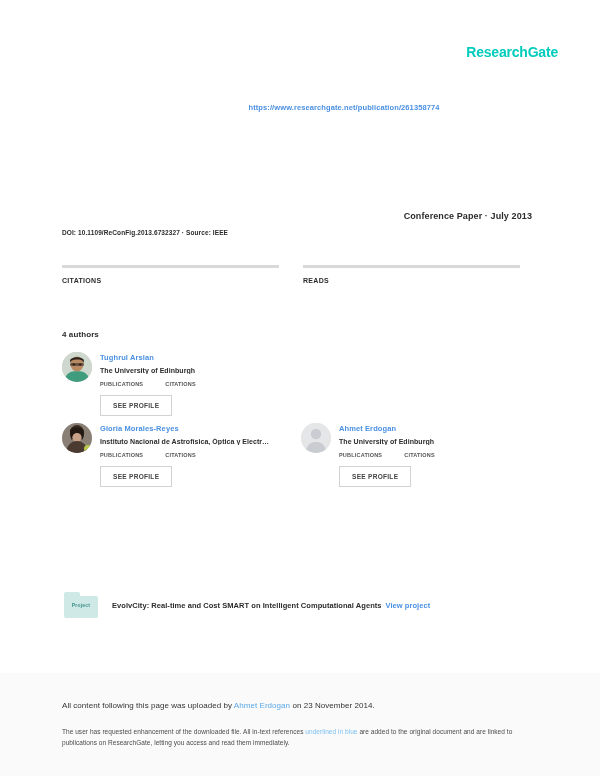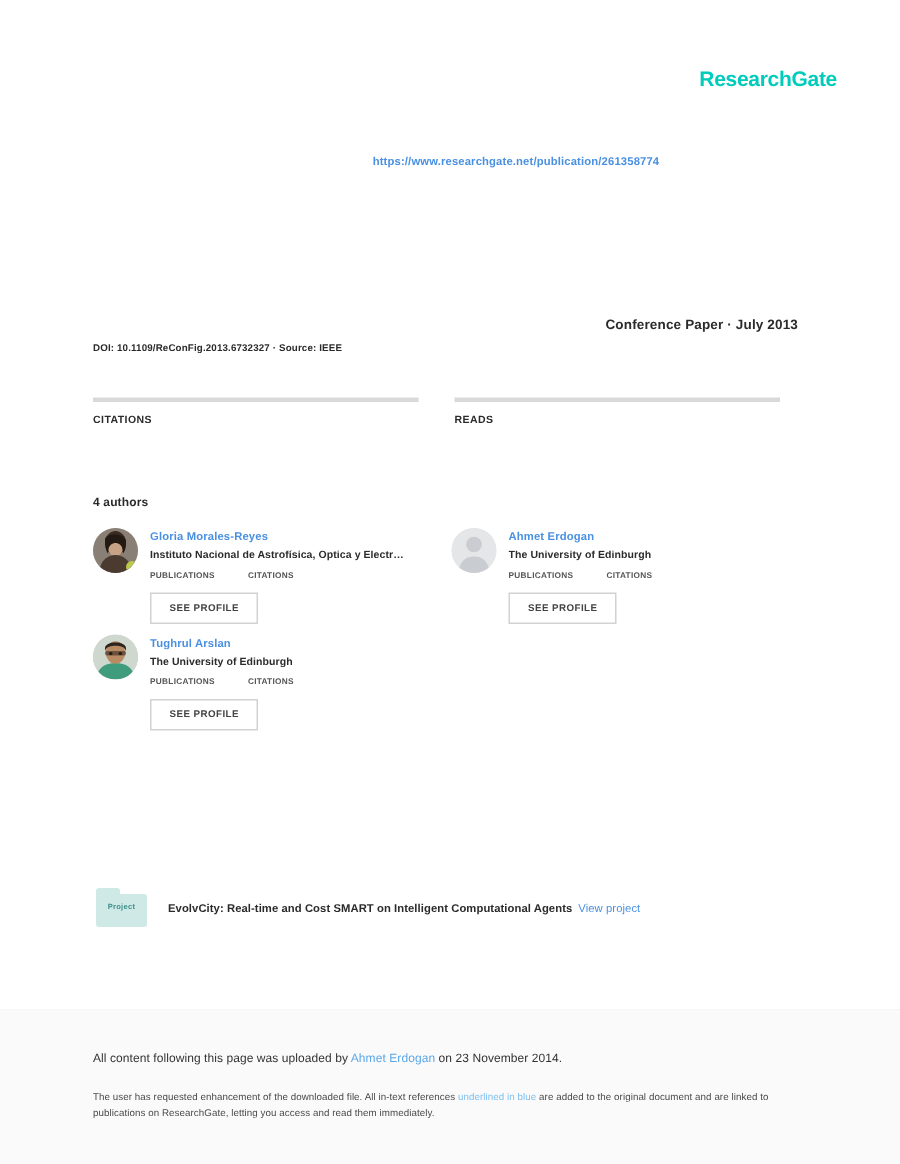--- a/index.html
+++ b/index.html
@@ -246,21 +246,21 @@
   .project-text {
     font-size: 7.5px;
     font-weight: bold;
     color: #2b2b2b;
     letter-spacing: 0.05px;
     white-space: nowrap;
     overflow: hidden;
   }
   .view-project {
     color: #4a90e2;
-    font-weight: normal;
+    font-weight: bold;
     cursor: pointer;
     margin-left: 4px;
   }
 
   
   .footer-divider {
     position: absolute;
     top: 673px;
     left: 0;
     width: 600px;
@@ -315,78 +315,20 @@
     <div class="stat">
       <div class="stat-rule"></div>
       <div class="stat-value"></div>
       <div class="stat-label">READS</div>
     </div>
   </div>
 
   <div class="authors-heading">4 authors</div>
 
   <div class="authors-grid">
-
-    <div class="author-row">
-
-      <div class="author">
-        <div class="avatar">
-          <svg width="30" height="30" viewBox="0 0 30 30" aria-hidden="true">
-            <rect width="30" height="30" fill="#dfe3e6"></rect>
-            <rect x="0" y="0" width="30" height="30" fill="#8a7f74"></rect>
-            <ellipse cx="15" cy="10" rx="7" ry="8" fill="#3a2b22"></ellipse>
-            <ellipse cx="15" cy="13" rx="5" ry="6" fill="#c8a287"></ellipse>
-            <path d="M4 30 C5 21 10 18 15 18 C20 18 25 21 26 30 Z" fill="#4a3a30"></path>
-            <path d="M8 8 C8 3 22 3 22 9 C22 14 21 16 20 17 C20 11 17 10 15 10 C13 10 10 11 10 17 C9 16 8 13 8 8 Z" fill="#241a14"></path>
-            <circle cx="26" cy="26" r="4" fill="#b9c94a"></circle>
-          </svg>
-        </div>
-        <div class="author-info">
-          <div class="author-name">Gloria  Morales-Reyes</div>
-          <div class="author-affil">Instituto Nacional de Astrofísica, Óptica y Electr…</div>
-          <div class="author-stats">
-            <div>
-              <div class="author-stat-num"></div>
-              <div class="author-stat-label">PUBLICATIONS</div>
-            </div>
-            <div>
-              <div class="author-stat-num"></div>
-              <div class="author-stat-label">CITATIONS</div>
-            </div>
-          </div>
-          <div class="see-profile">SEE PROFILE</div>
-        </div>
-      </div>
-
-      <div class="author">
-        <div class="avatar">
-          <svg width="30" height="30" viewBox="0 0 30 30" aria-hidden="true">
-            <rect width="30" height="30" fill="#e4e6e8"></rect>
-            <circle cx="15" cy="11" r="5.2" fill="#c9ccd0"></circle>
-            <path d="M4.5 30 C5.5 21.5 10 19 15 19 C20 19 24.5 21.5 25.5 30 Z" fill="#c9ccd0"></path>
-          </svg>
-        </div>
-        <div class="author-info">
-          <div class="author-name">Ahmet Erdogan</div>
-          <div class="author-affil">The University of Edinburgh</div>
-          <div class="author-stats">
-            <div>
-              <div class="author-stat-num"></div>
-              <div class="author-stat-label">PUBLICATIONS</div>
-            </div>
-            <div>
-              <div class="author-stat-num"></div>
-              <div class="author-stat-label">CITATIONS</div>
-            </div>
-          </div>
-          <div class="see-profile">SEE PROFILE</div>
-        </div>
-      </div>
-
-    </div>
 
     <div class="author-row">
 
       <div class="author">
         <div class="avatar">
           <svg width="30" height="30" viewBox="0 0 30 30" aria-hidden="true">
             <rect width="30" height="30" fill="#d8cfc2"></rect>
             <rect x="0" y="0" width="30" height="30" fill="#cfd8cf"></rect>
             <path d="M2 30 C3 22 8 19 15 19 C22 19 27 22 28 30 Z" fill="#3f9d7e"></path>
             <ellipse cx="15" cy="12" rx="6.5" ry="7.5" fill="#b98b63"></ellipse>
@@ -410,20 +352,78 @@
             </div>
           </div>
           <div class="see-profile">SEE PROFILE</div>
         </div>
       </div>
 
       <div class="author empty"></div>
 
     </div>
 
+    <div class="author-row">
+
+      <div class="author">
+        <div class="avatar">
+          <svg width="30" height="30" viewBox="0 0 30 30" aria-hidden="true">
+            <rect width="30" height="30" fill="#dfe3e6"></rect>
+            <rect x="0" y="0" width="30" height="30" fill="#8a7f74"></rect>
+            <ellipse cx="15" cy="10" rx="7" ry="8" fill="#3a2b22"></ellipse>
+            <ellipse cx="15" cy="13" rx="5" ry="6" fill="#c8a287"></ellipse>
+            <path d="M4 30 C5 21 10 18 15 18 C20 18 25 21 26 30 Z" fill="#4a3a30"></path>
+            <path d="M8 8 C8 3 22 3 22 9 C22 14 21 16 20 17 C20 11 17 10 15 10 C13 10 10 11 10 17 C9 16 8 13 8 8 Z" fill="#241a14"></path>
+            <circle cx="26" cy="26" r="4" fill="#b9c94a"></circle>
+          </svg>
+        </div>
+        <div class="author-info">
+          <div class="author-name">Gloria  Morales-Reyes</div>
+          <div class="author-affil">Instituto Nacional de Astrofísica, Óptica y Electr…</div>
+          <div class="author-stats">
+            <div>
+              <div class="author-stat-num"></div>
+              <div class="author-stat-label">PUBLICATIONS</div>
+            </div>
+            <div>
+              <div class="author-stat-num"></div>
+              <div class="author-stat-label">CITATIONS</div>
+            </div>
+          </div>
+          <div class="see-profile">SEE PROFILE</div>
+        </div>
+      </div>
+
+      <div class="author">
+        <div class="avatar">
+          <svg width="30" height="30" viewBox="0 0 30 30" aria-hidden="true">
+            <rect width="30" height="30" fill="#e4e6e8"></rect>
+            <circle cx="15" cy="11" r="5.2" fill="#c9ccd0"></circle>
+            <path d="M4.5 30 C5.5 21.5 10 19 15 19 C20 19 24.5 21.5 25.5 30 Z" fill="#c9ccd0"></path>
+          </svg>
+        </div>
+        <div class="author-info">
+          <div class="author-name">Ahmet Erdogan</div>
+          <div class="author-affil">The University of Edinburgh</div>
+          <div class="author-stats">
+            <div>
+              <div class="author-stat-num"></div>
+              <div class="author-stat-label">PUBLICATIONS</div>
+            </div>
+            <div>
+              <div class="author-stat-num"></div>
+              <div class="author-stat-label">CITATIONS</div>
+            </div>
+          </div>
+          <div class="see-profile">SEE PROFILE</div>
+        </div>
+      </div>
+
+    </div>
+
   </div>
 
 
   <div class="project-row">
     <div class="project-icon">
       <div class="tab"></div>
       <div class="body"></div>
       <div class="label">Project</div>
     </div>
     <div class="project-text">

